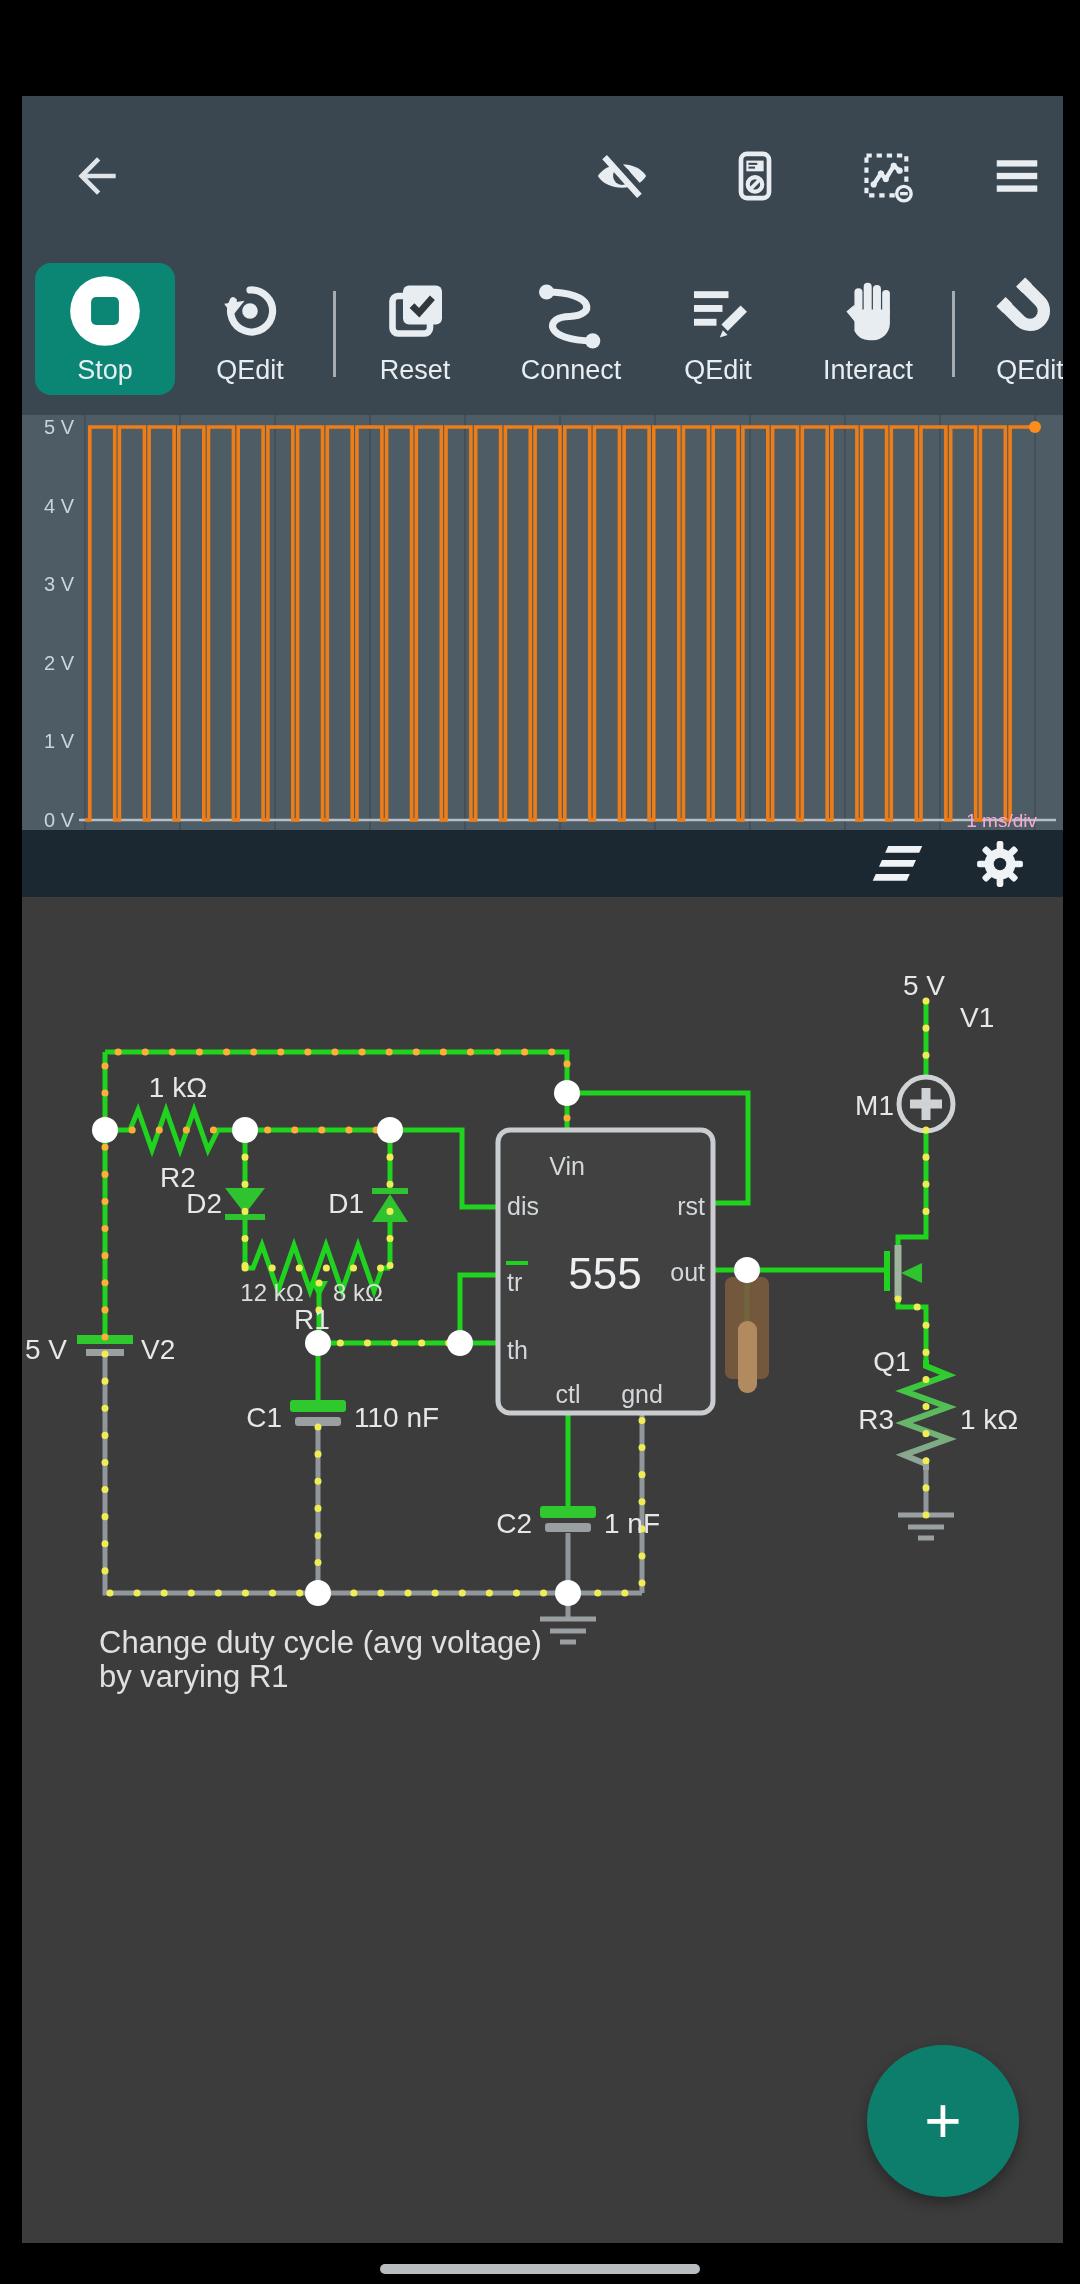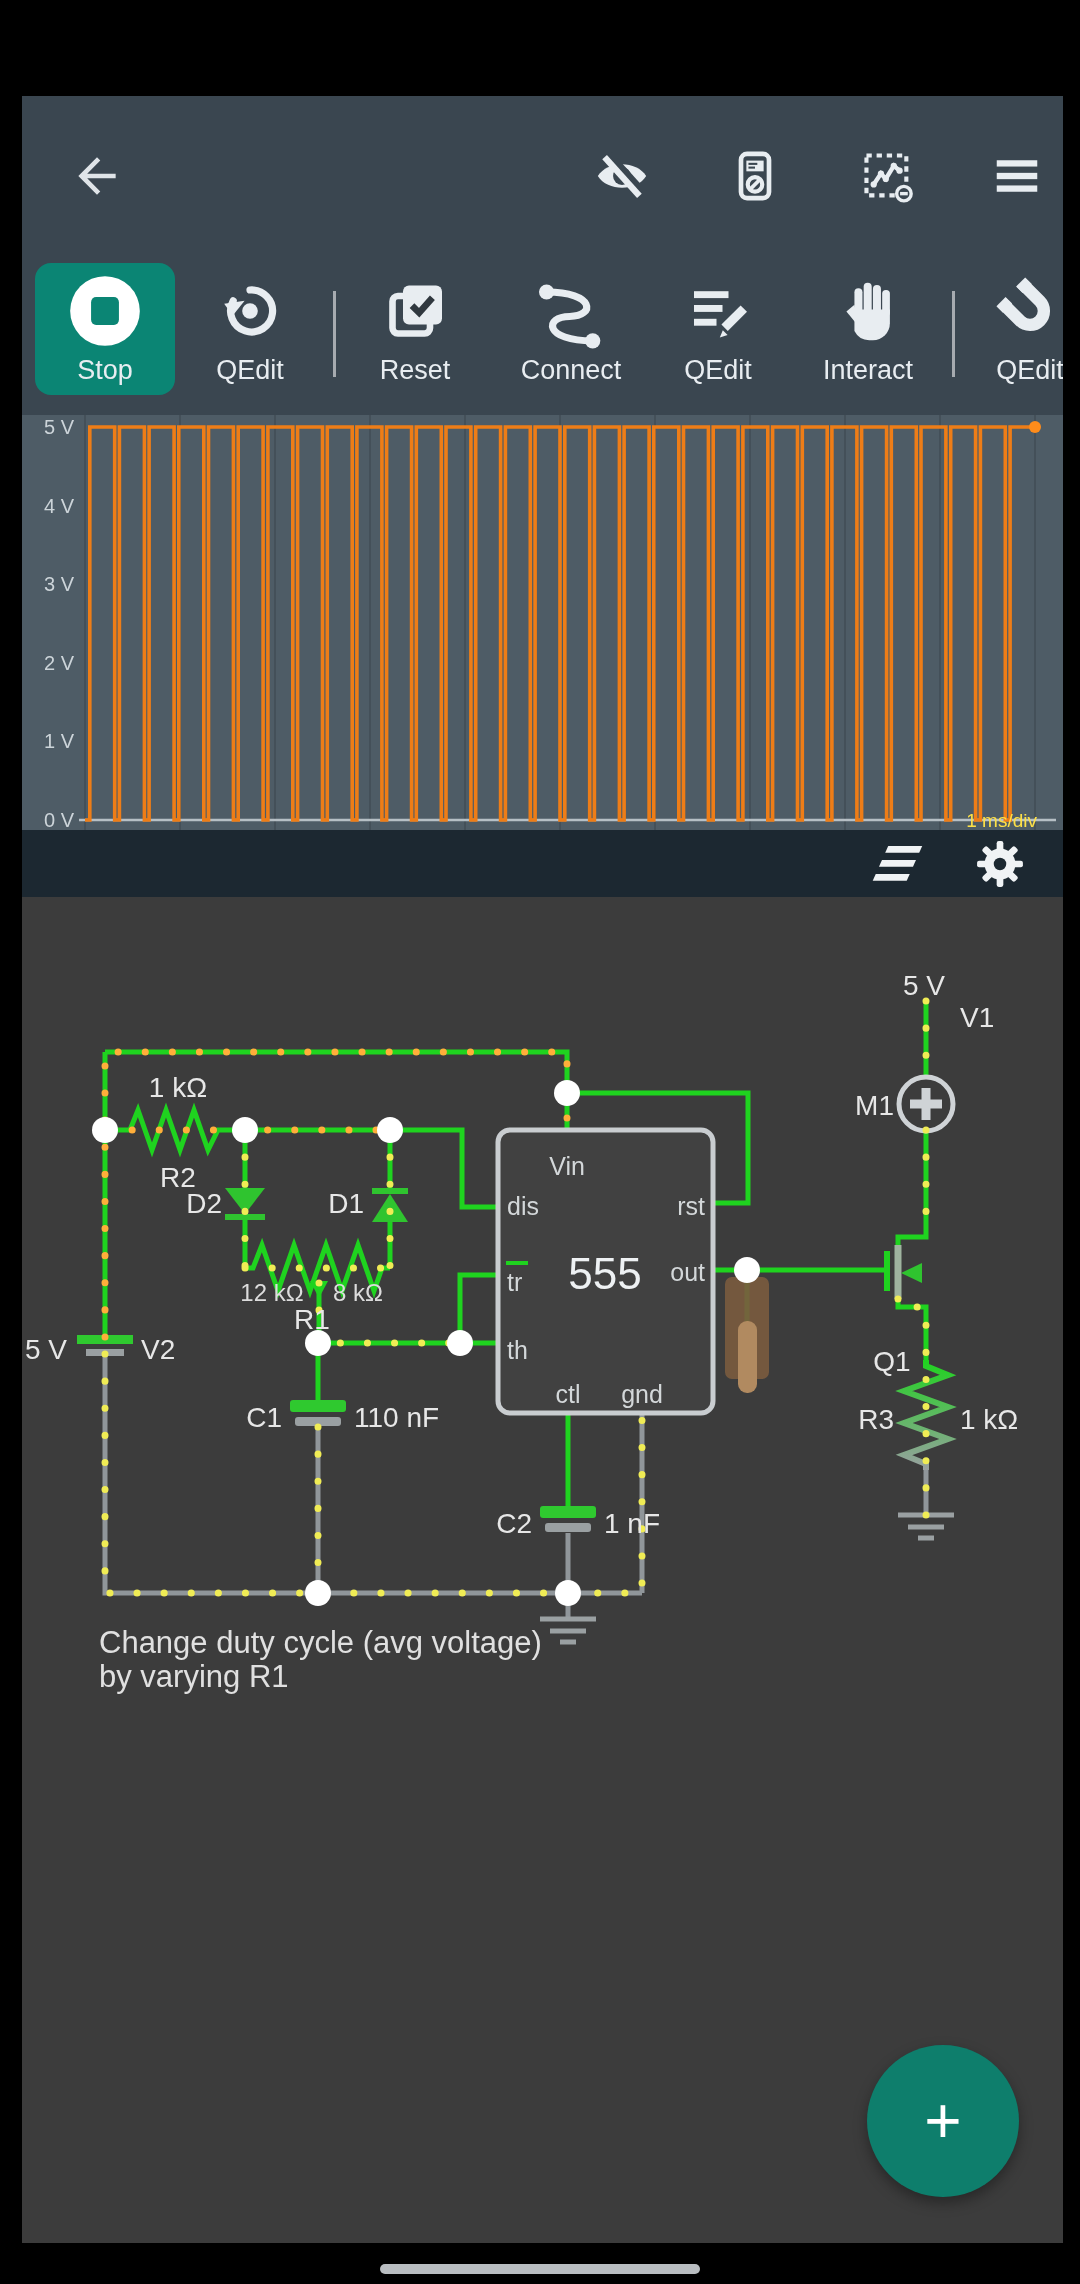--- a/index.html
+++ b/index.html
@@ -12,21 +12,21 @@
   .hicon{position:absolute;top:52px;width:64px;height:56px;display:flex;align-items:center;justify-content:center;}
   
   .toolbar{position:absolute;left:0;top:159px;width:1041px;height:160px;background:#3a4650;}
   .titem{position:absolute;top:14px;width:140px;height:136px;display:flex;flex-direction:column;align-items:center;}
   .titem .ticon{height:84px;display:flex;align-items:center;justify-content:center;}
   .titem .tlabel{font-size:27px;color:#e8edf1;margin-top:2px;white-space:nowrap;}
   .titem.active{background:#0b8574;border-radius:16px;top:8px;height:132px;padding-top:6px;box-sizing:border-box;}
   .tdivider{position:absolute;top:36px;width:3px;height:86px;background:rgba(255,255,255,0.55);}
   
   .scope{position:absolute;left:0;top:319px;width:1041px;height:415px;background:#4e5c66;}
-  .timediv{position:absolute;right:26px;bottom:-2px;font-size:19px;color:#fde047;margin-left:38px;}
+  .timediv{position:absolute;right:26px;bottom:-2px;font-size:19px;color:#f9a8d4;margin-left:38px;}
   
   .strip{position:absolute;left:0;top:734px;width:1041px;height:67px;background:#1c2831;}
   .sicon{position:absolute;top:8px;width:56px;height:52px;display:flex;align-items:center;justify-content:center;}
   
   .canvas{position:absolute;left:0;top:801px;width:1041px;height:1346px;background:#3c3c3c;}
   .fab{position:absolute;left:845px;top:1148px;width:152px;height:152px;border-radius:50%;background:#0e7e6c;display:flex;align-items:center;justify-content:center;box-shadow:0 6px 14px rgba(0,0,0,0.35);}
   .fab span{color:#fff;font-size:64px;line-height:60px;font-weight:400;}
   .home-indicator{position:absolute;left:380px;top:2264px;width:320px;height:10px;border-radius:6px;background:#cdd2d6;opacity:0.9;}
   svg text{font-family:"Liberation Sans",sans-serif;}
   .clabel{fill:#e7e7e7;font-size:28px;}

